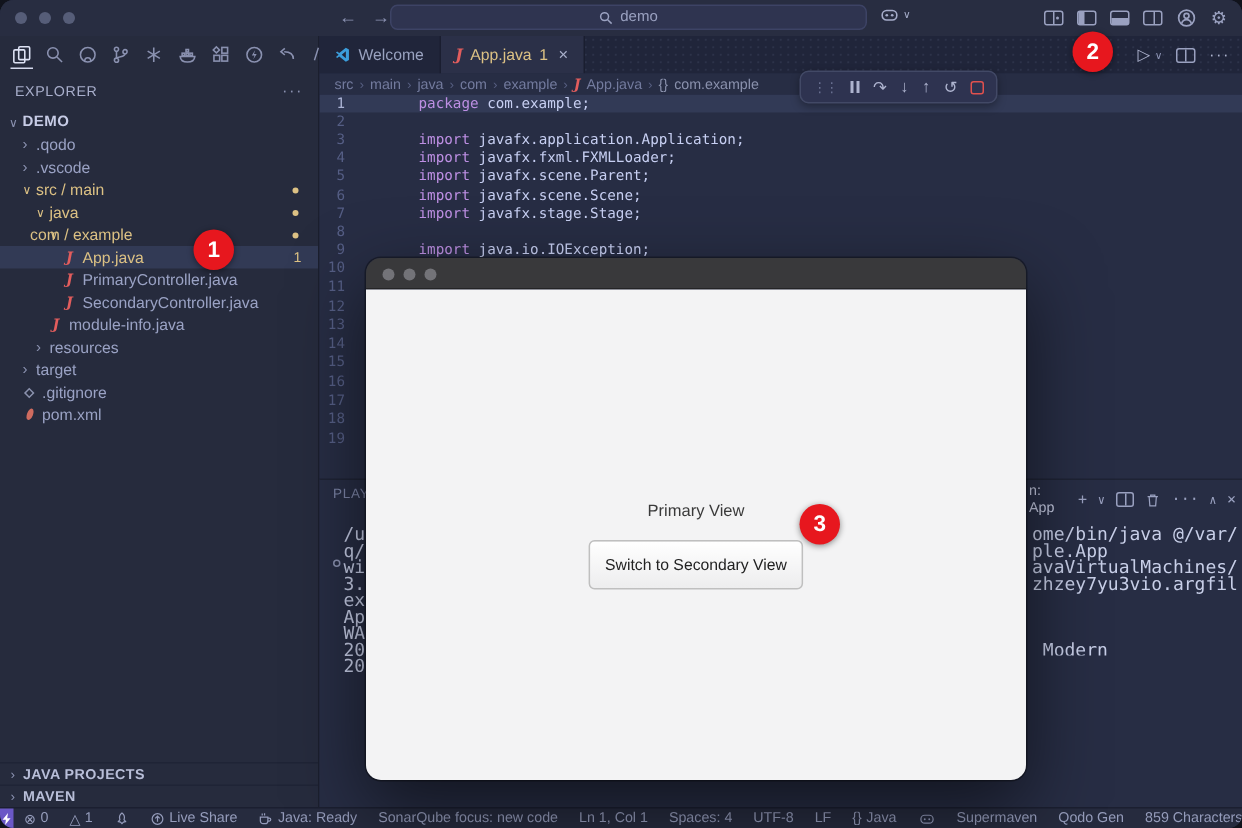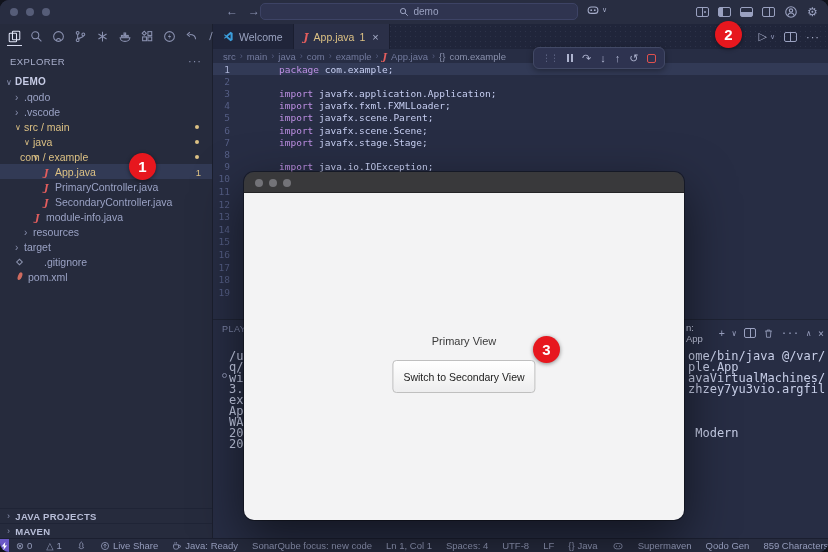--- a/index.html
+++ b/index.html
@@ -330,21 +330,21 @@
         <div class="trow">
           <span class="chev" style="left: 24px; font-size: 10px;">›</span>
           <span class="lbl" style="margin-left: 33px;">resources</span>
         </div>
         <div class="trow">
           <span class="chev" style="left: 15px; font-size: 10px;">›</span>
           <span class="lbl" style="margin-left: 24px;">target</span>
         </div>
         <div class="trow">
           <span class="diam" style="left: 17px;"></span>
-          <span class="lbl" style="margin-left: 44px;">.gitignore</span>
+          <span class="lbl" style="margin-left: 28px;">.gitignore</span>
         </div>
         <div class="trow">
           <span class="feather" style="left: 18px;"></span>
           <span class="lbl" style="margin-left: 28px;">pom.xml</span>
         </div>
       </div>
     <div class="side-bottom">
         <div class="sb-row">
           <span class="chev">›</span>
           <span>JAVA PROJECTS</span>

